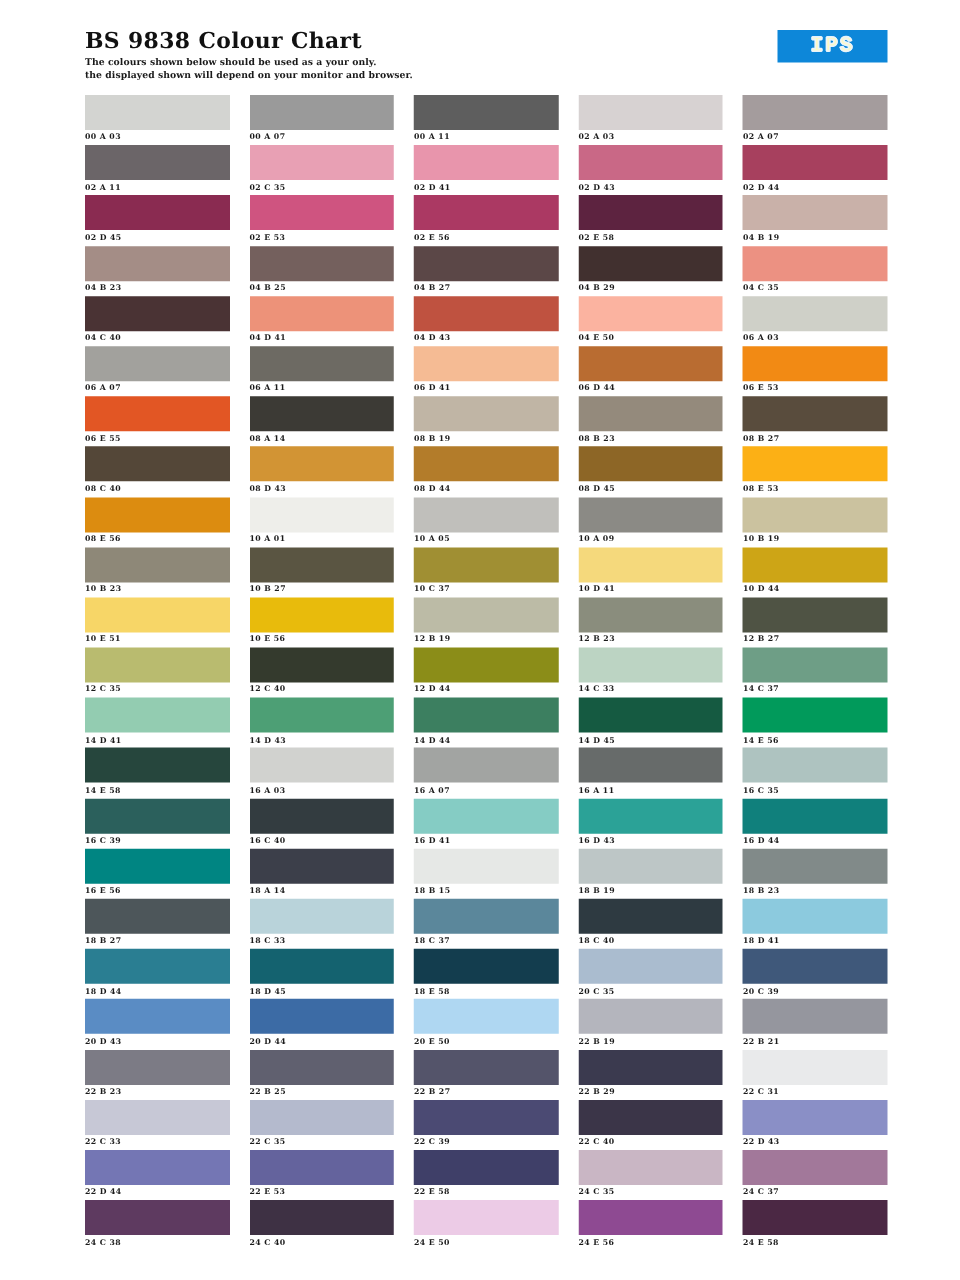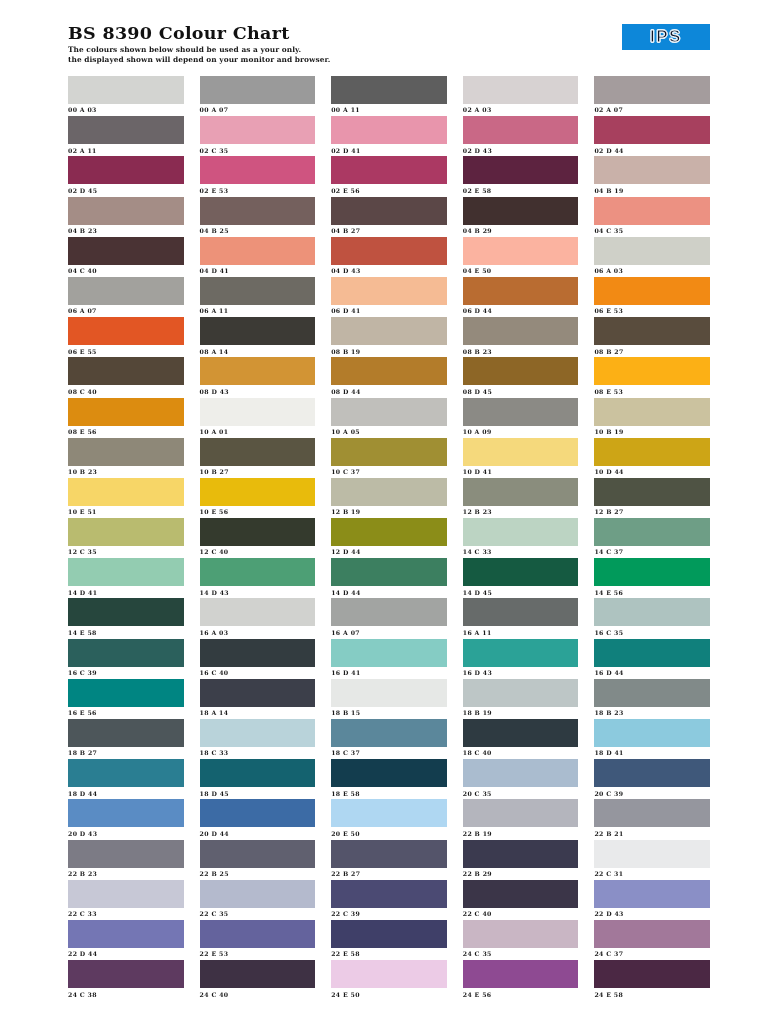--- a/index.html
+++ b/index.html
@@ -53,25 +53,25 @@
     width: 88px;
     height: 26px;
     background: #0d87d9;
     display: flex;
     align-items: center;
     justify-content: center;
     margin-top: 2px;
     flex: 0 0 auto;
   }
   .logo-text {
-    font-family: Liberation Sans, sans-serif;
+    font-family: Liberation Mono, monospace;
     font-size: 17px;
     font-weight: bold;
     letter-spacing: 1.5px;
-    color: #0f172a;
+    color: #fef9c3;
     -webkit-text-stroke: 1px #eaf4fc;
     text-shadow:
       -0.7px 0 #dff0fb, 0.7px 0 #dff0fb,
       0 -0.7px #dff0fb, 0 0.7px #dff0fb;
   }
   .swatch-grid {
     display: grid;
     grid-template-columns: repeat(5, 1fr);
     column-gap: 16px;
     row-gap: 0px;
@@ -98,21 +98,21 @@
     white-space: nowrap;
   }
 </style>
 </head>
 <body>
 
 <div class="page">
 
   <div class="header">
     <div class="header-text">
-      <h1 class="chart-title">BS 8390 Colour Chart</h1>
+      <h1 class="chart-title">BS 9838 Colour Chart</h1>
       <p class="chart-subtitle">
         <span>The colours shown below should be used as a your only.</span><br>
         <span>the displayed shown will depend on your monitor and browser.</span>
       </p>
     </div>
     <div class="logo">
       <span class="logo-text">IPS</span>
     </div>
   </div>
 

